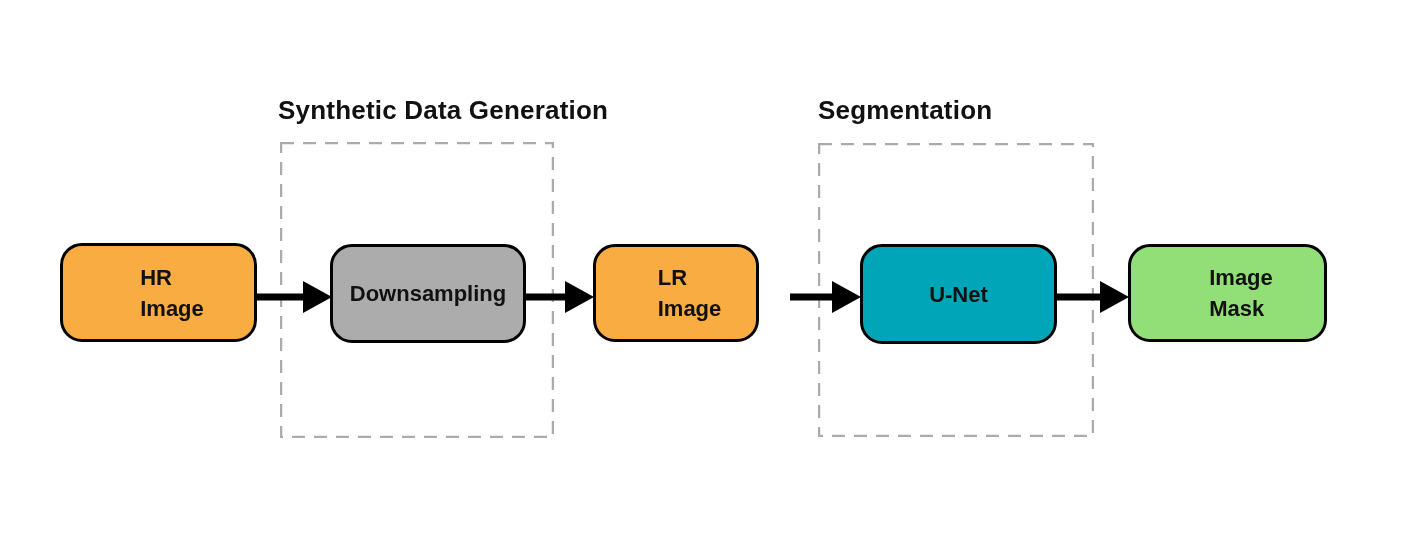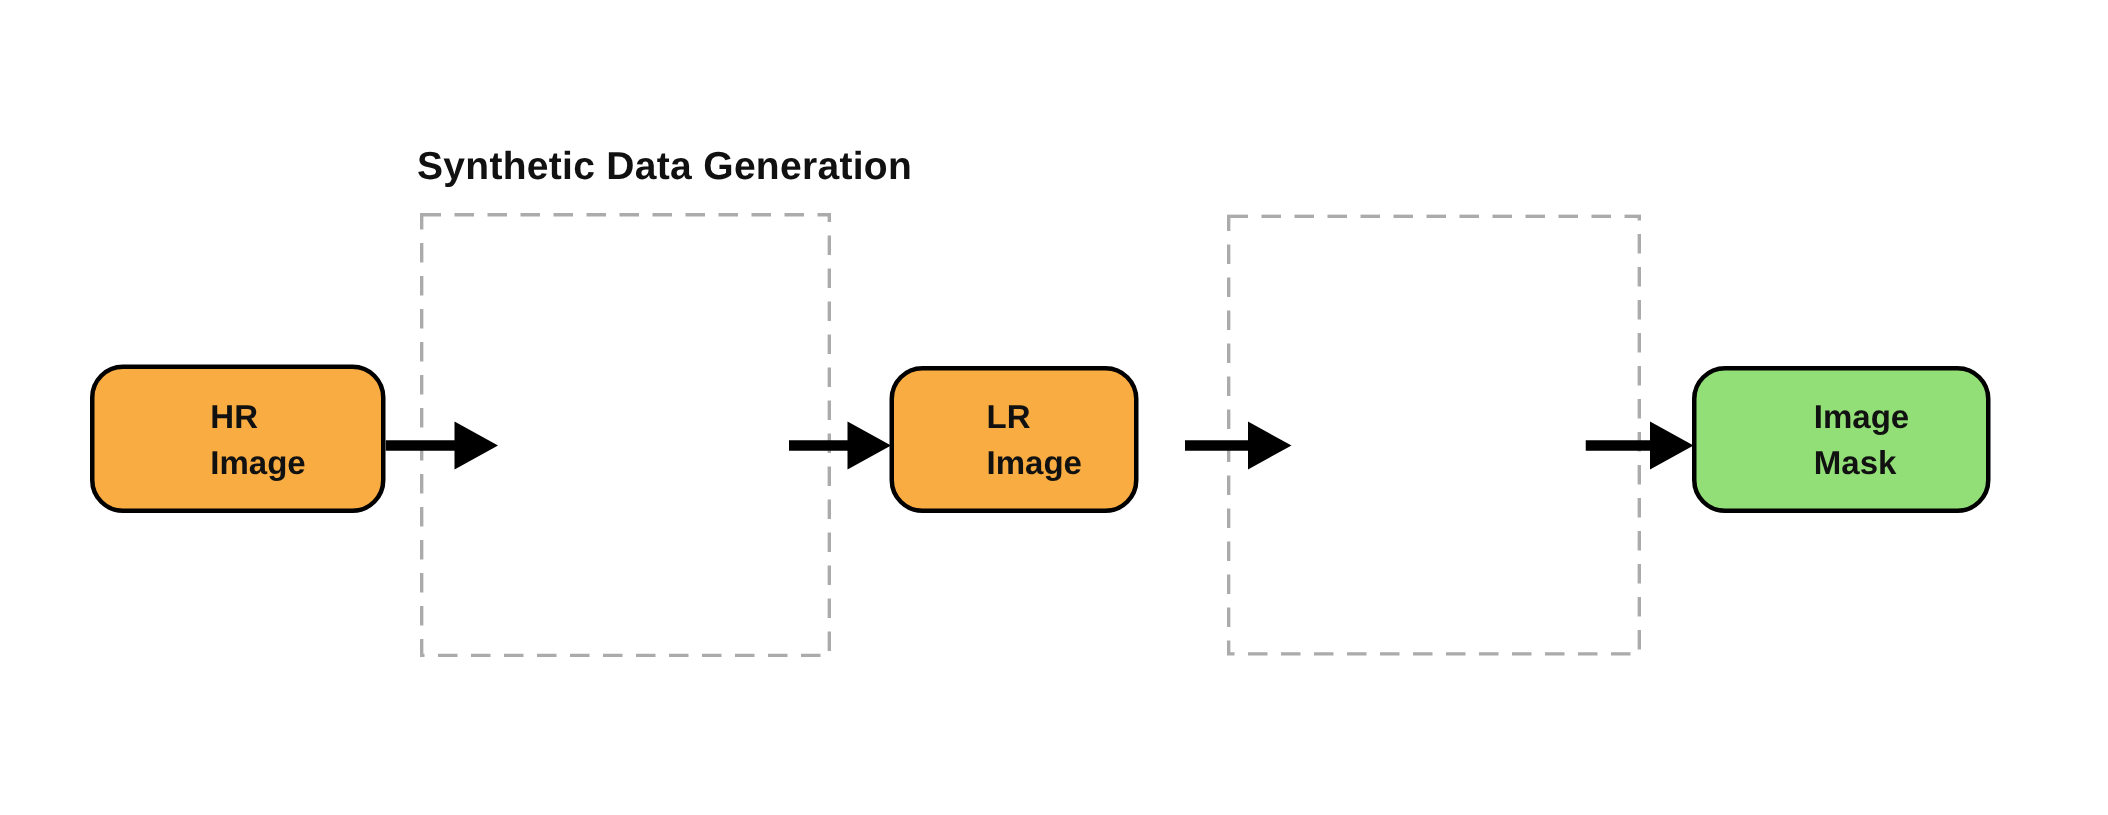--- a/index.html
+++ b/index.html
@@ -62,20 +62,21 @@
     display: block;
   }
 </style>
 </head>
 <body>
 
 <div class="canvas">
 
   <div class="group-label" style="left:278px; top:94px;">Synthetic Data Generation</div>
 
+  <div class="group-label" style="left:818px; top:94px;">Segmentation</div>
 
   <div class="group-box" style="left:280px; top:142px; width:274px; height:296px;">
     <svg width="274" height="296" viewBox="0 0 274 296">
       <rect x="1" y="1" width="272" height="294" fill="none" stroke-width="2.5" stroke-dasharray="13 9" stroke="#ABABAB"></rect>
     </svg>
   </div>
 
   <div class="group-box" style="left:818px; top:143px; width:276px; height:294px;">
     <svg width="276" height="294" viewBox="0 0 276 294">
       <rect x="1" y="1" width="274" height="292" fill="none" stroke-width="2.5" stroke-dasharray="13 9" stroke="#ABABAB"></rect>
@@ -108,25 +109,31 @@
       <line x1="0" y1="18" x2="47" y2="18" stroke-width="7" stroke="#000000"></line>
       <polygon points="43,2 43,34 72,18" fill="#000000"></polygon>
     </svg>
   </div>
 
   <div class="node left-align" style="left: 60px; top: 243px; width: 197px; height: 99px; background-color: rgb(248, 172, 65);">
     <span class="node-label">HR
 Image</span>
   </div>
 
+  <div class="node center-align" style="left: 330px; top: 244px; width: 196px; height: 99px; background-color: rgb(172, 172, 172);">
+    <span class="node-label">Downsampling</span>
+  </div>
 
   <div class="node left-align" style="left: 593px; top: 244px; width: 166px; height: 98px; background-color: rgb(248, 172, 65);">
     <span class="node-label">LR
 Image</span>
   </div>
 
+  <div class="node center-align" style="left: 860px; top: 244px; width: 197px; height: 100px; background-color: rgb(0, 166, 184);">
+    <span class="node-label">U-Net</span>
+  </div>
 
   <div class="node left-align" style="left: 1128px; top: 244px; width: 199px; height: 98px; background-color: rgb(146, 222, 119);">
     <span class="node-label">Image
 Mask</span>
   </div>
 
 </div>
 
 </body></html>

